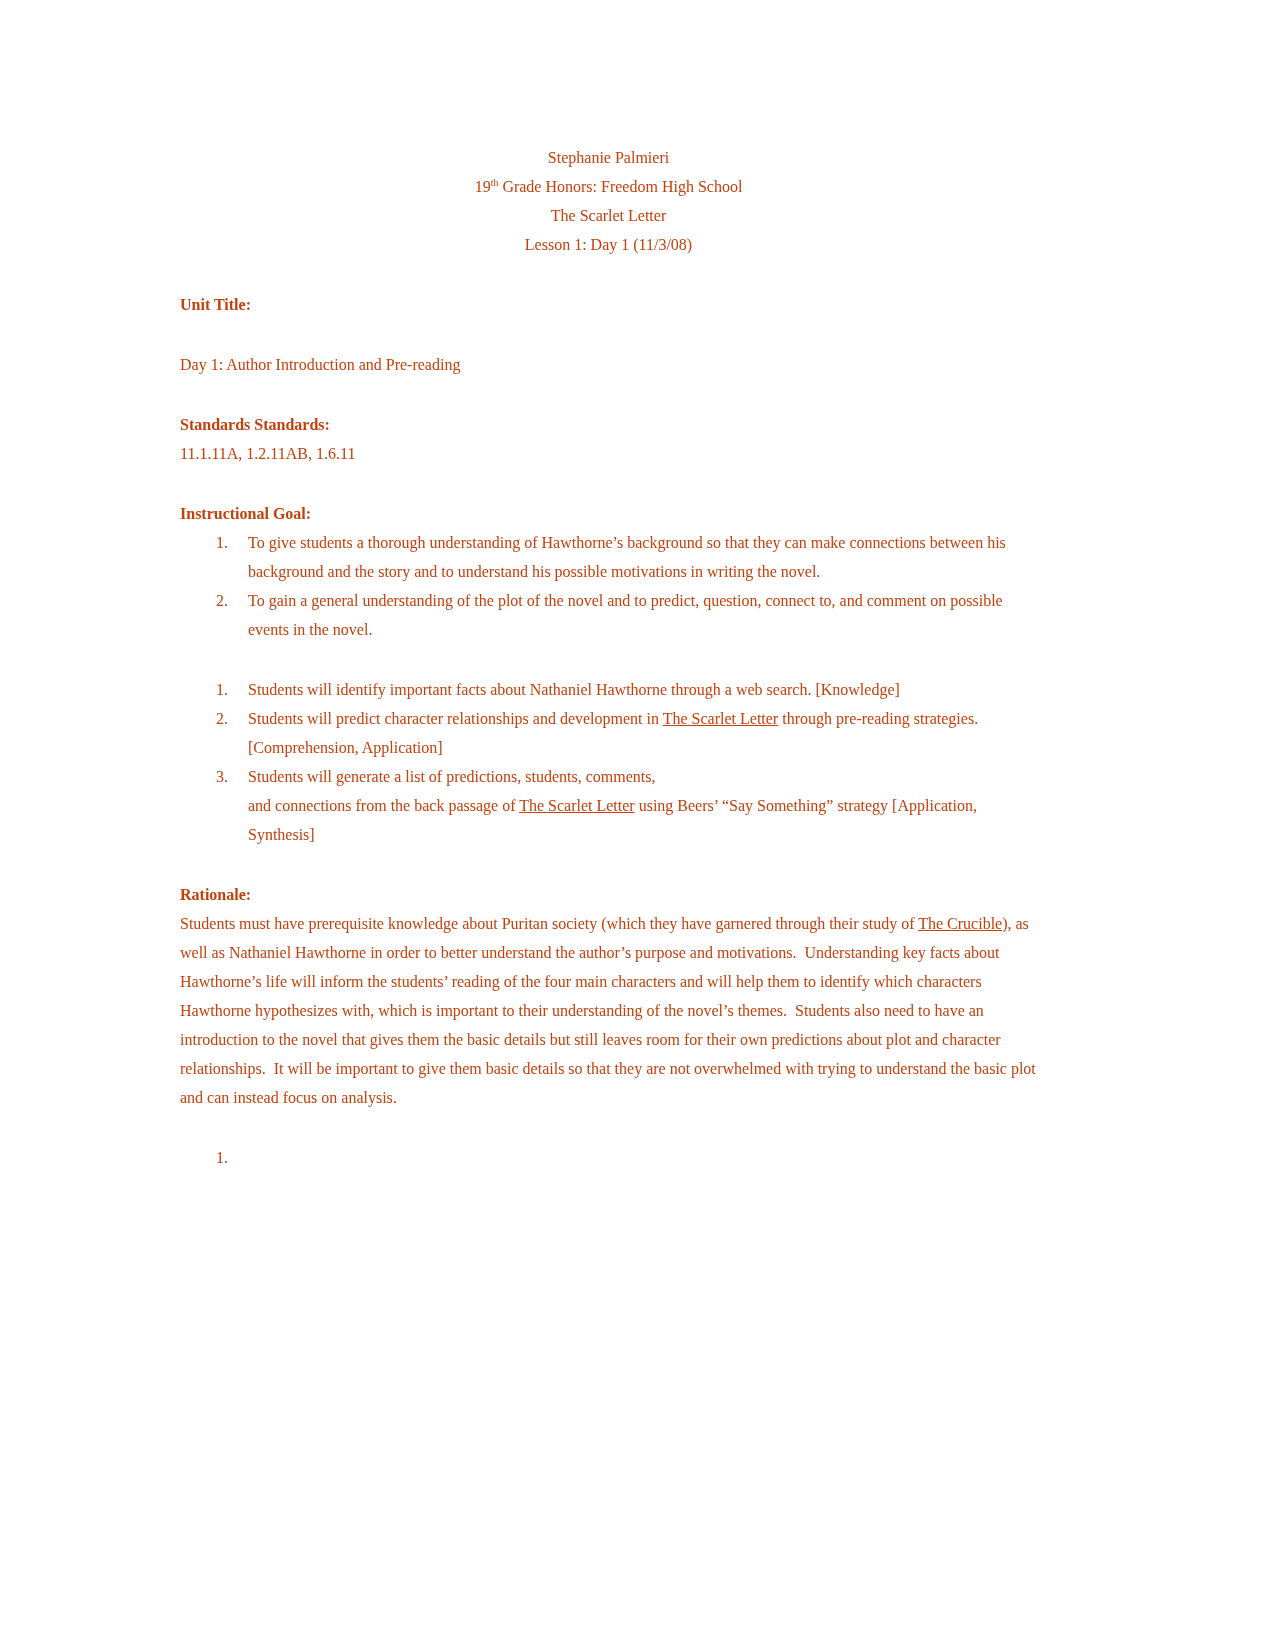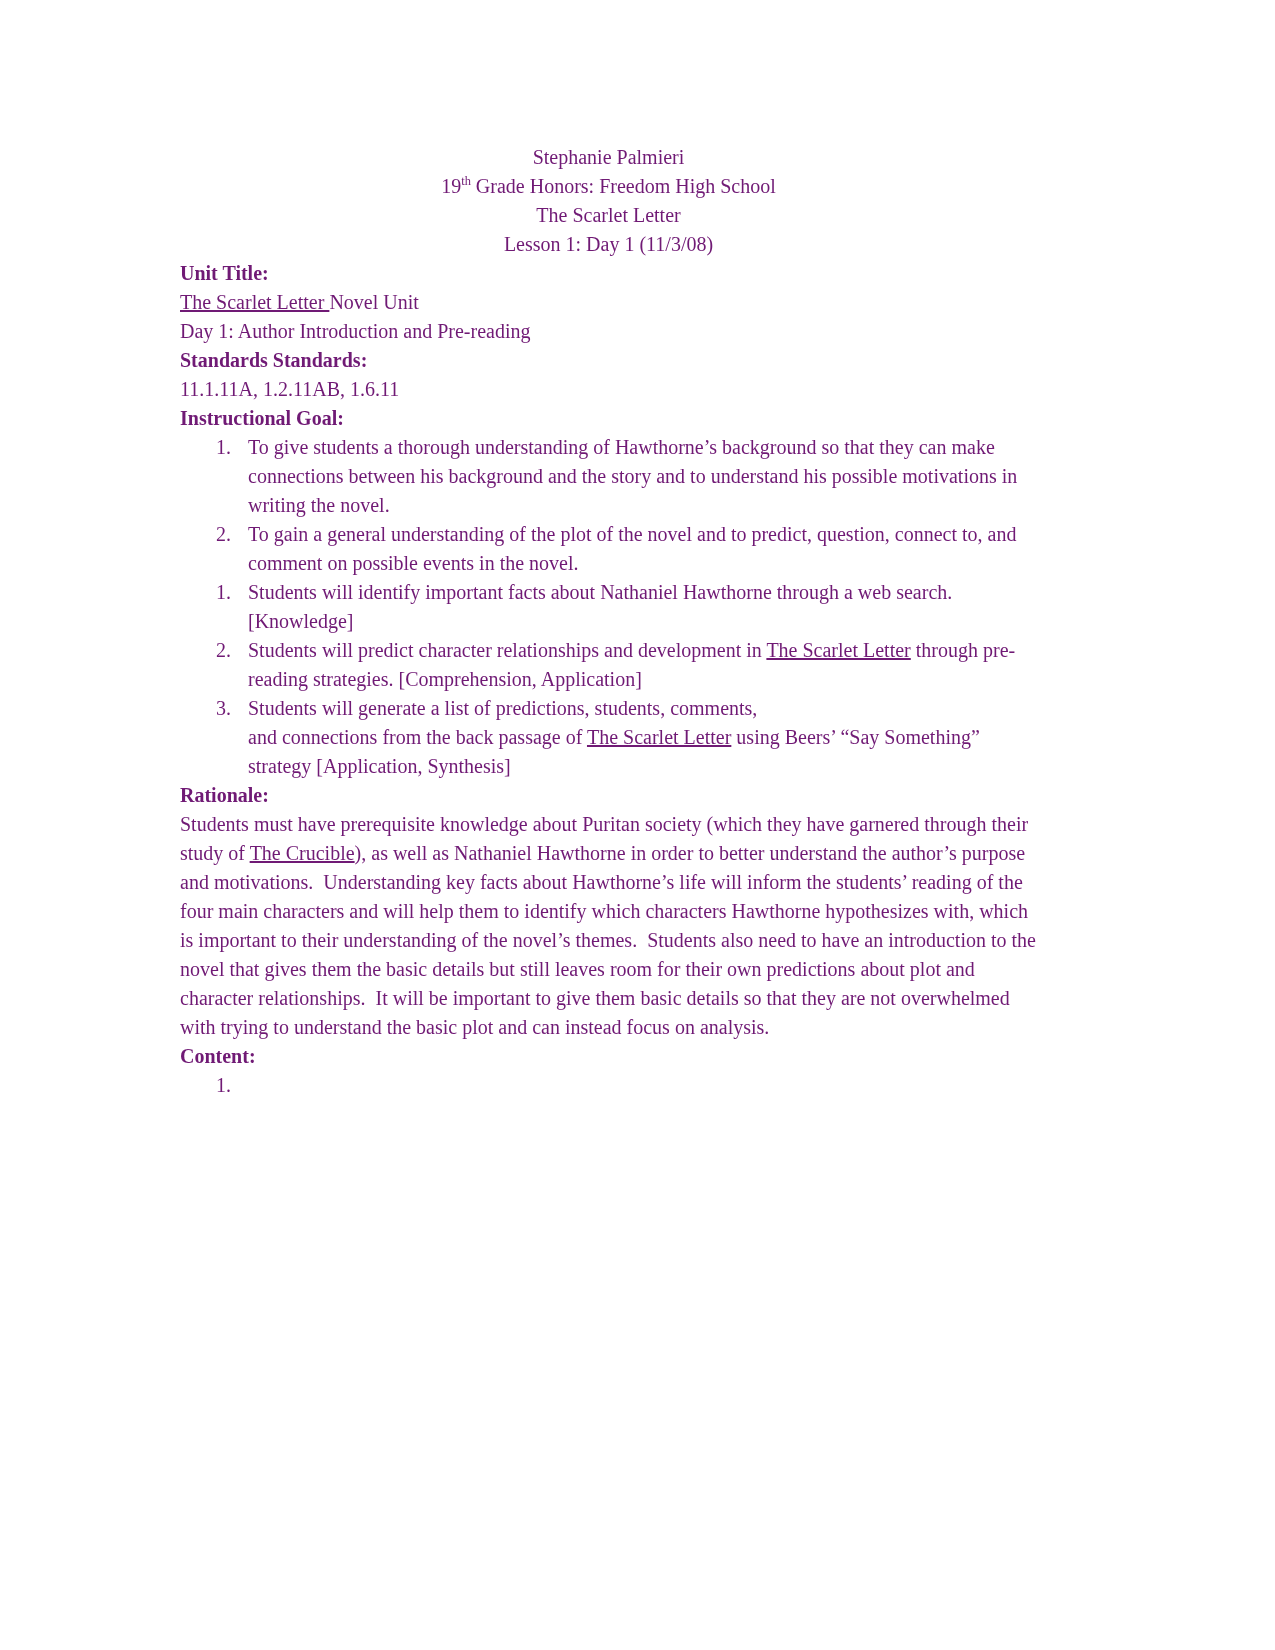--- a/index.html
+++ b/index.html
@@ -1,27 +1,27 @@
 <!DOCTYPE html>
 <html><head>
 <meta charset="utf-8">
 <style>
   html,body{margin:0;padding:0;background:#ffffff;}
   .page{
     width:1275px;height:1650px;box-sizing:border-box;
-    background:#ffffff;color:#701a75;
+    background:#ffffff;color:#c2410c;
     padding:143px 238px 0 180px;
     font-family:"Liberation Serif","DejaVu Serif",serif;
-    font-size:20px;line-height:29px;
+    font-size:16px;line-height:29px;
     overflow:hidden;
   }
   .hdr{text-align:center;}
   .hdr-line{white-space:pre-wrap;}
   .sup{font-size:0.62em;vertical-align:super;line-height:0;margin-top:16px;}
-  .sec{}
+  .sec{margin-top:31px;}
   .hd{font-weight:bold;}
   .par{margin:0;white-space:pre-wrap;}
   .lst{list-style:none;margin:0;padding:0;}
   .itm{position:relative;padding-left:68px;white-space:pre-wrap;}
   .num{position:absolute;left:36px;top:0;}
   .u{text-decoration:underline;}
 </style>
 </head>
 <body>
 
@@ -30,21 +30,20 @@
   <div class="hdr">
     <div class="hdr-line">Stephanie Palmieri</div>
     <div class="hdr-line"><span>19</span><span class="sup">th</span><span> Grade Honors: Freedom High School</span></div>
     <div class="hdr-line">The Scarlet Letter</div>
     <div class="hdr-line">Lesson 1: Day 1 (11/3/08)</div>
   </div>
 
   <main>
       <section class="sec">
         <div class="hd">Unit Title:</div>
-        <p class="par"><span class="u">The Scarlet Letter </span><span>Novel Unit</span></p>
       </section>
       <section class="sec">
         <p class="par"><span>Day 1: Author Introduction and Pre-reading</span></p>
       </section>
       <section class="sec">
         <div class="hd">Standards Standards:</div>
         <p class="par"><span>11.1.11A, 1.2.11AB, 1.6.11</span></p>
       </section>
       <section class="sec">
         <div class="hd">Instructional Goal:</div>
@@ -58,20 +57,19 @@
           <li class="itm"><span class="num">1.</span><span>Students will identify important facts about Nathaniel Hawthorne through a web search. [Knowledge]</span></li>
           <li class="itm"><span class="num">2.</span><span>Students will predict character relationships and development in </span><span class="u">The Scarlet Letter</span><span> through pre-reading strategies. [Comprehension, Application]</span></li>
           <li class="itm"><span class="num">3.</span><span>Students will generate a list of predictions, students, comments,</span><br><span>and connections from the back passage of </span><span class="u">The Scarlet Letter</span><span> using Beers’ “Say Something” strategy [Application, Synthesis]</span></li>
         </ol>
       </section>
       <section class="sec">
         <div class="hd">Rationale:</div>
         <p class="par"><span>Students must have prerequisite knowledge about Puritan society (which they have garnered through their study of </span><span class="u">The Crucible</span><span>), as well as Nathaniel Hawthorne in order to better understand the author’s purpose and motivations.  Understanding key facts about Hawthorne’s life will inform the students’ reading of the four main characters and will help them to identify which characters Hawthorne hypothesizes with, which is important to their understanding of the novel’s themes.  Students also need to have an introduction to the novel that gives them the basic details but still leaves room for their own predictions about plot and character relationships.  It will be important to give them basic details so that they are not overwhelmed with trying to understand the basic plot and can instead focus on analysis.</span></p>
       </section>
       <section class="sec">
-        <div class="hd">Content:</div>
         <ol class="lst">
           <li class="itm"><span class="num">1.</span></li>
         </ol>
       </section>
     </main>
 
 </div>
 
 </body></html>

